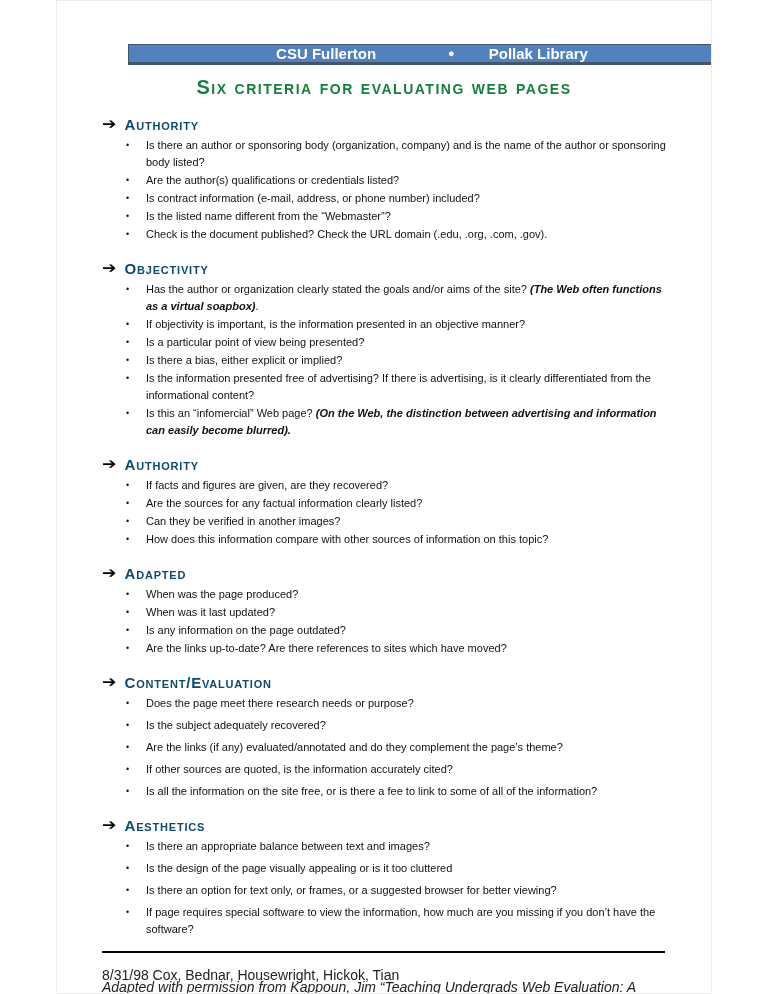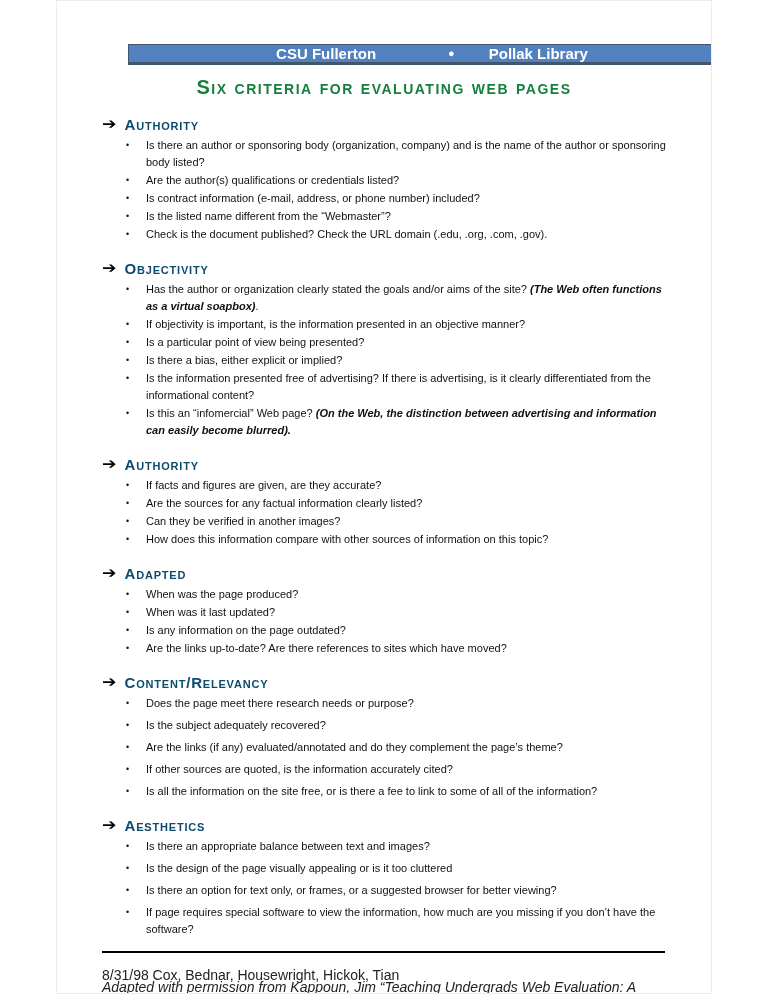--- a/index.html
+++ b/index.html
@@ -168,21 +168,21 @@
         </ul>
       </section>
       <section class="section">
         <div class="sec-head">
           <span class="arrow-icon">➔</span>
           <h2 class="sec-title">Authority</h2>
         </div>
         <ul class="bullets">
           <li>
             <span class="dot">•</span>
-            <span class="txt">If facts and figures are given, are they accurate?</span>
+            <span class="txt">If facts and figures are given, are they recovered?</span>
           </li>
           <li>
             <span class="dot">•</span>
             <span class="txt">Are the sources for any factual information clearly listed?</span>
           </li>
           <li>
             <span class="dot">•</span>
             <span class="txt">Can they be verified in another images?</span>
           </li>
           <li>
@@ -211,21 +211,21 @@
           </li>
           <li>
             <span class="dot">•</span>
             <span class="txt">Are the links up-to-date?  Are there references to sites which have moved?</span>
           </li>
         </ul>
       </section>
       <section class="section">
         <div class="sec-head">
           <span class="arrow-icon">➔</span>
-          <h2 class="sec-title">Content/Relevancy</h2>
+          <h2 class="sec-title">Content/Evaluation</h2>
         </div>
         <ul class="bullets">
           <li>
             <span class="dot">•</span>
             <span class="txt">Does the page meet there research needs or purpose?</span>
           </li>
           <li>
             <span class="dot">•</span>
             <span class="txt">Is the subject adequately recovered?</span>
           </li>

